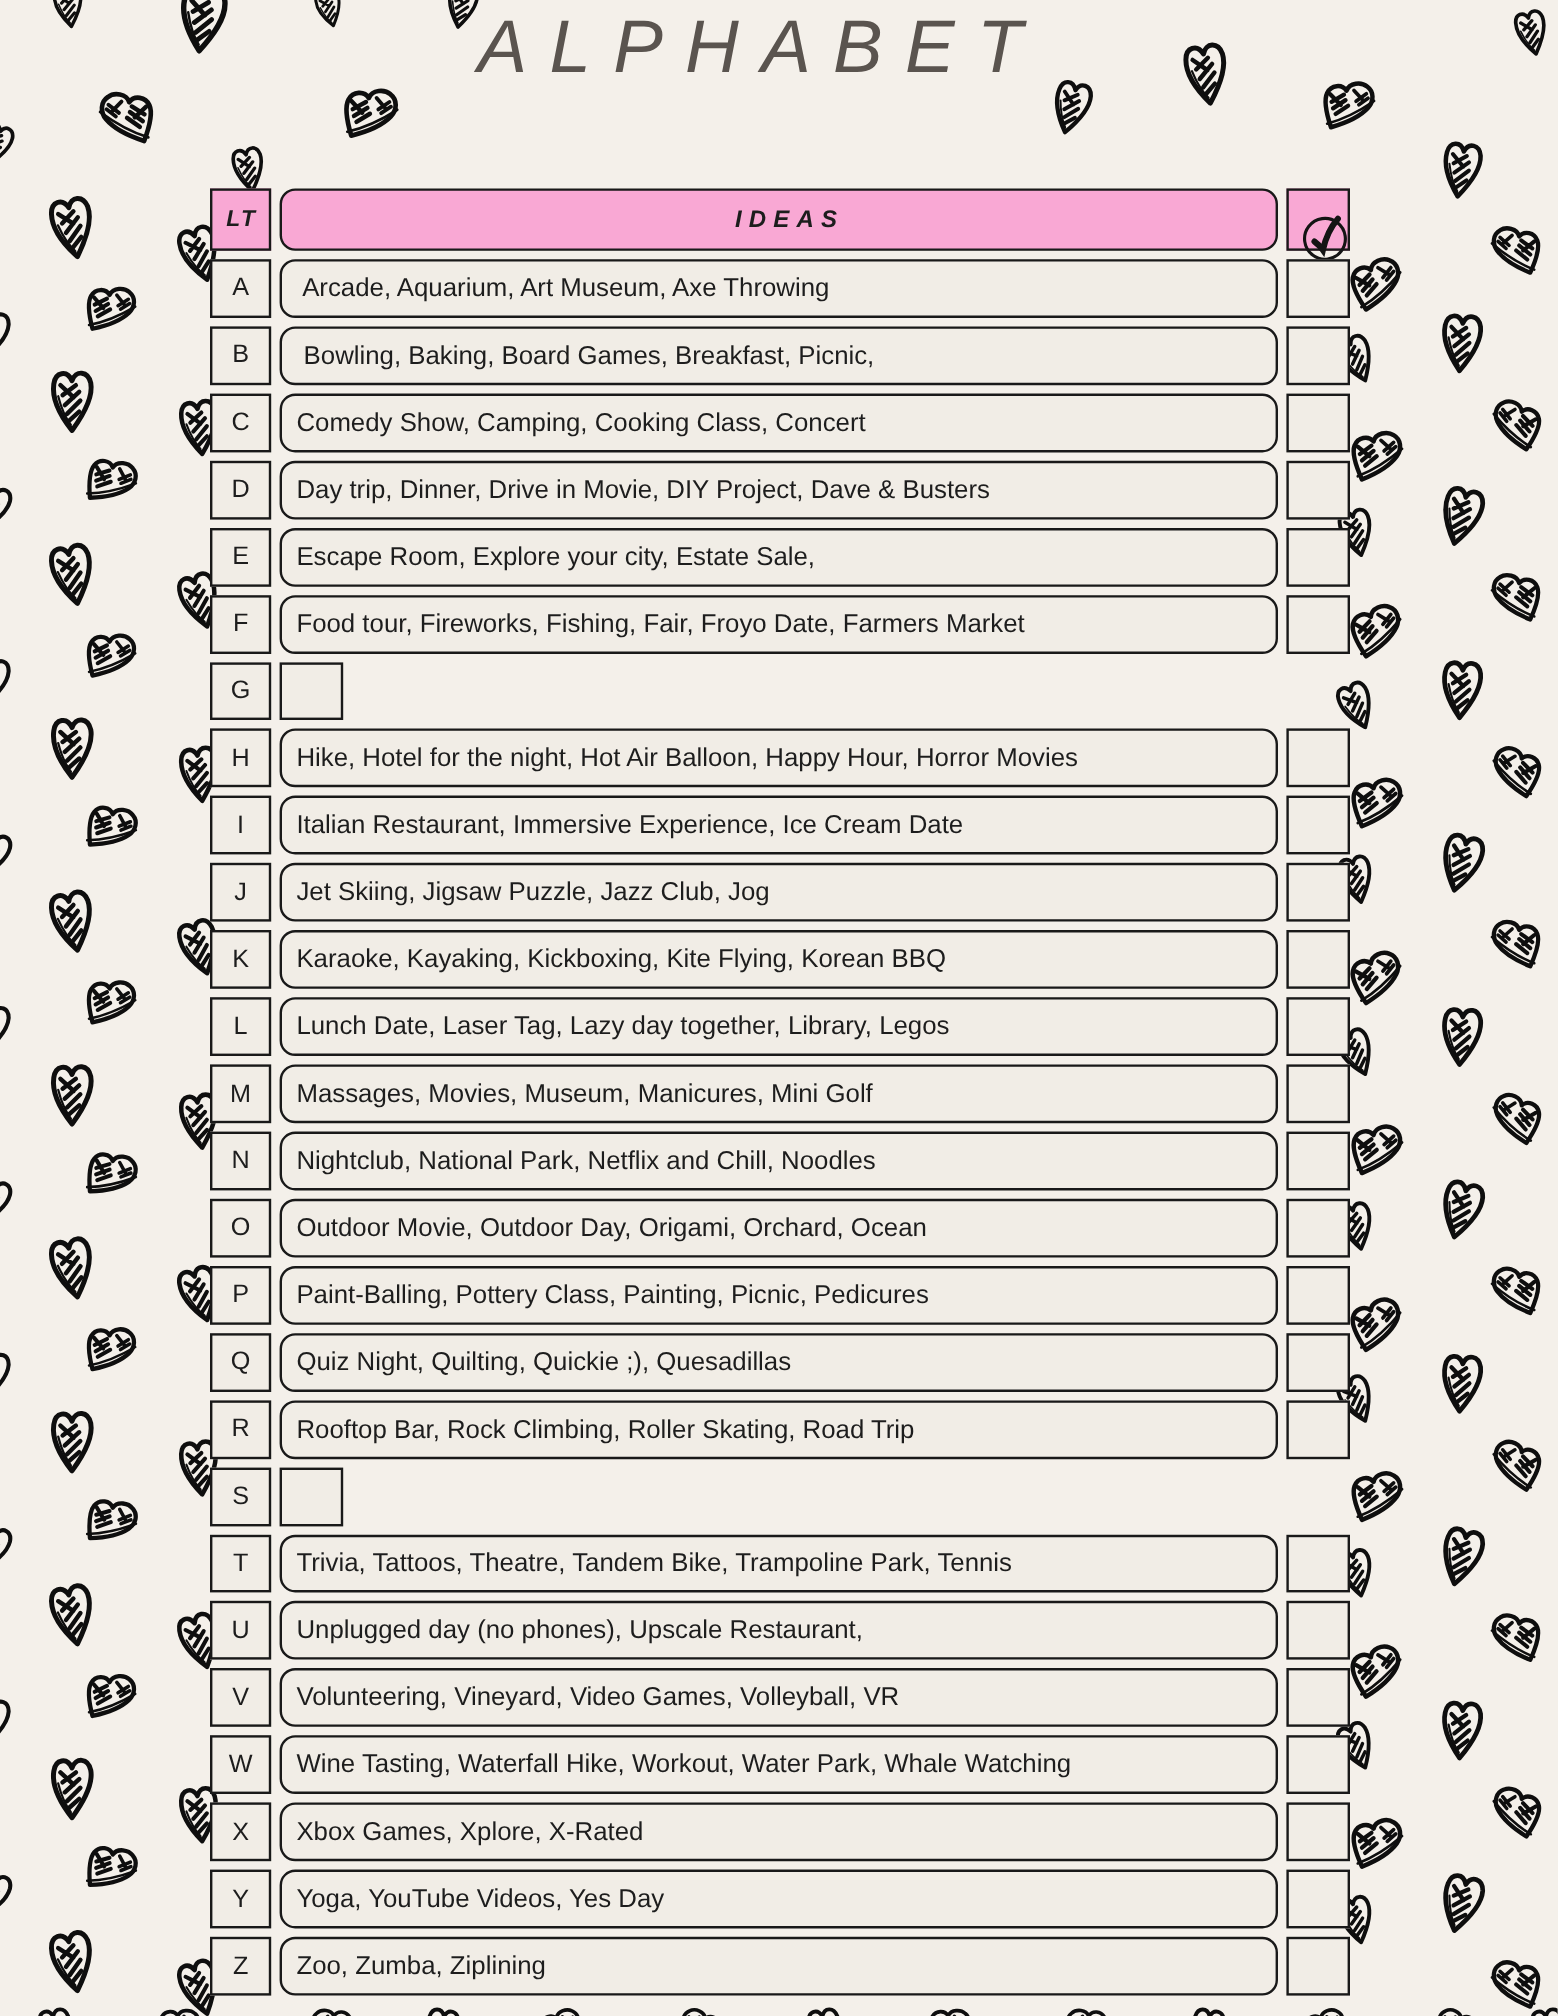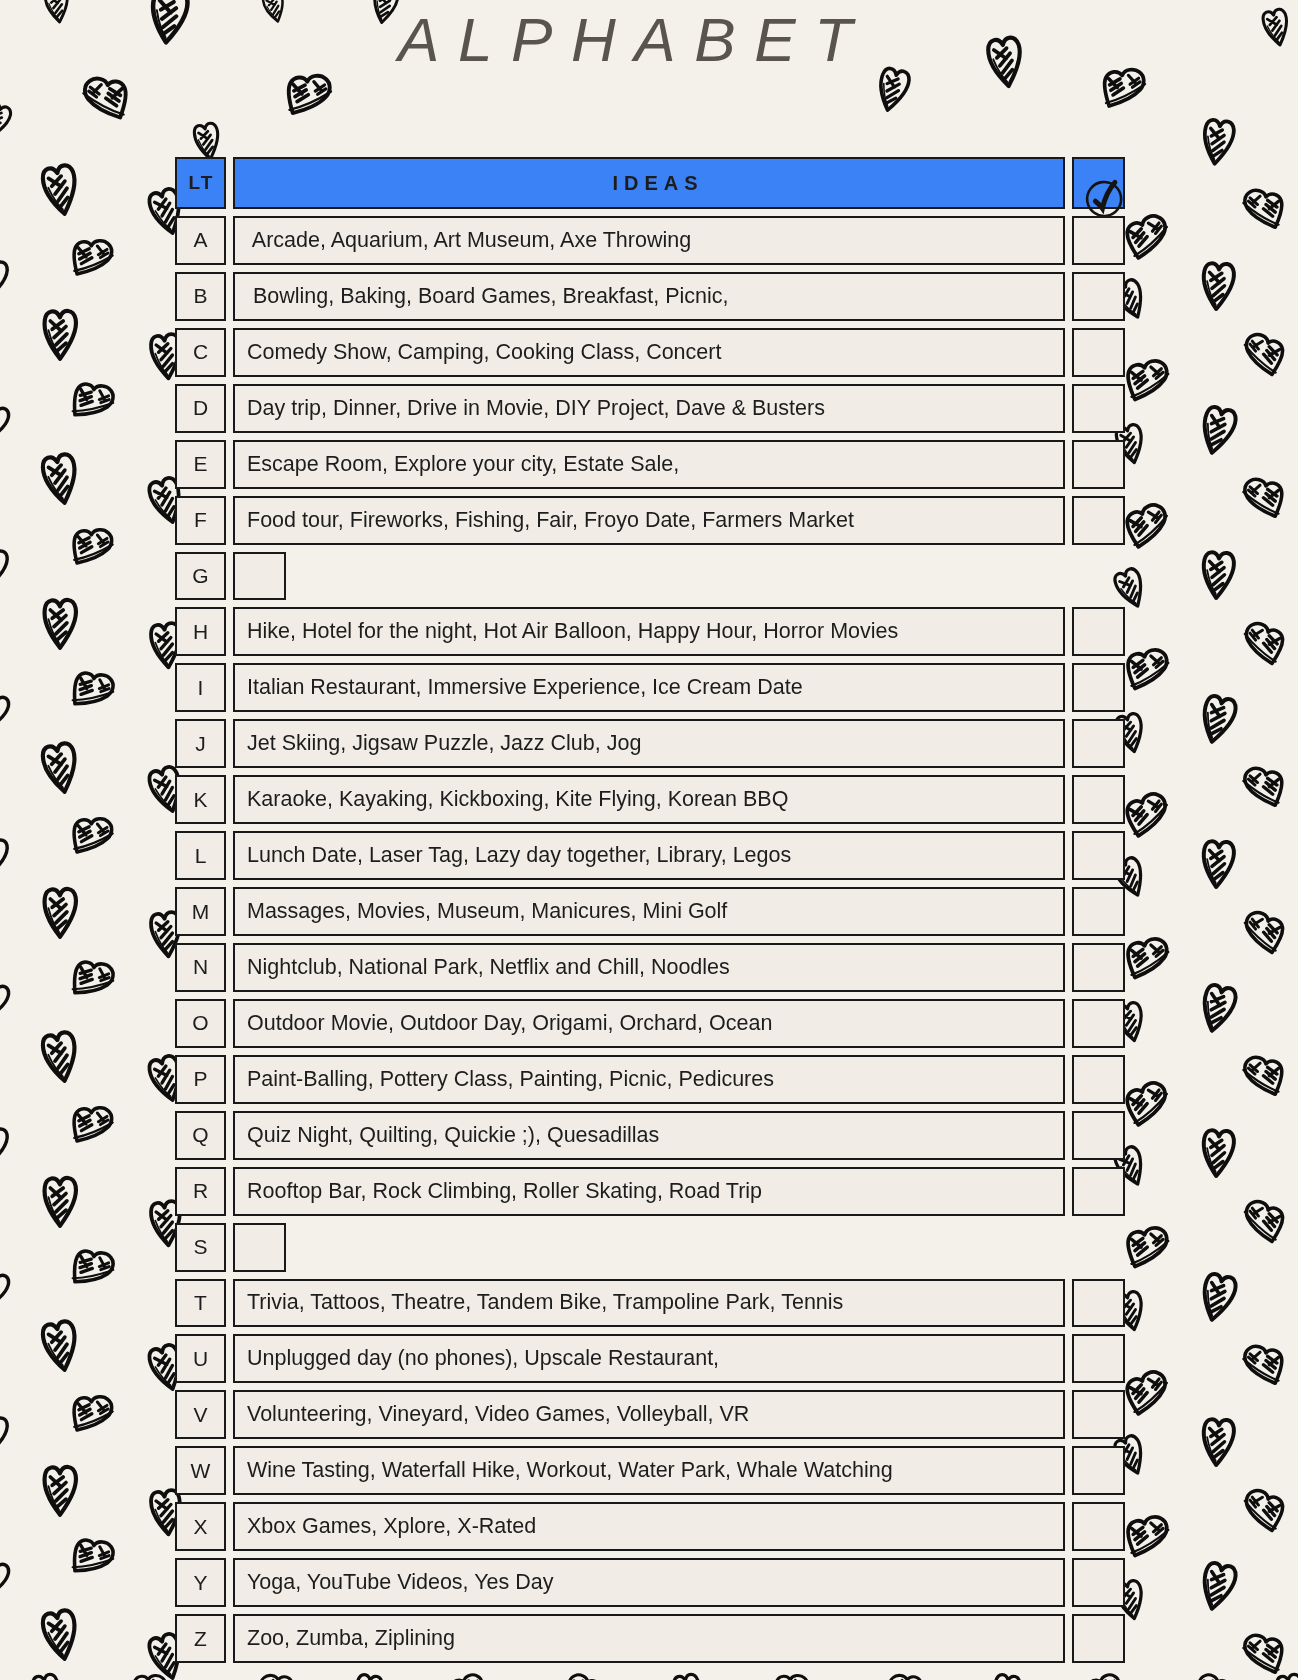--- a/index.html
+++ b/index.html
@@ -46,32 +46,33 @@
   }
   .row { display:flex; gap:7px; flex:1 1 0; min-height:0; }
   .row.header { flex:0 0 52px; }
   .cell {
     border:2.5px solid #191919;
     background:#f1ede6;
     display:flex;
     align-items:center;
     color:#1d1d1d;
   }
-  .row.header .cell { background:#3b82f6; }
+  .row.header .cell { background:#f9a8d4;font-style:italic; }
   .cell.letter {
     flex:0 0 51px;
     justify-content:center;
     font-size:21px;
   }
   .cell.ideas {
     flex:1 1 auto;
     padding-left:12px;
     font-size:21.5px;
     white-space:pre;
     overflow:hidden;
+    border-radius:13px;
   }
   .cell.check { flex:0 0 53px; position:relative; }
   .row.header .cell.letter {
     font-weight:bold;
     font-size:19px;
     letter-spacing:2px;
     padding-left:2px;
   }
   .row.header .cell.ideas {
     justify-content:center;

